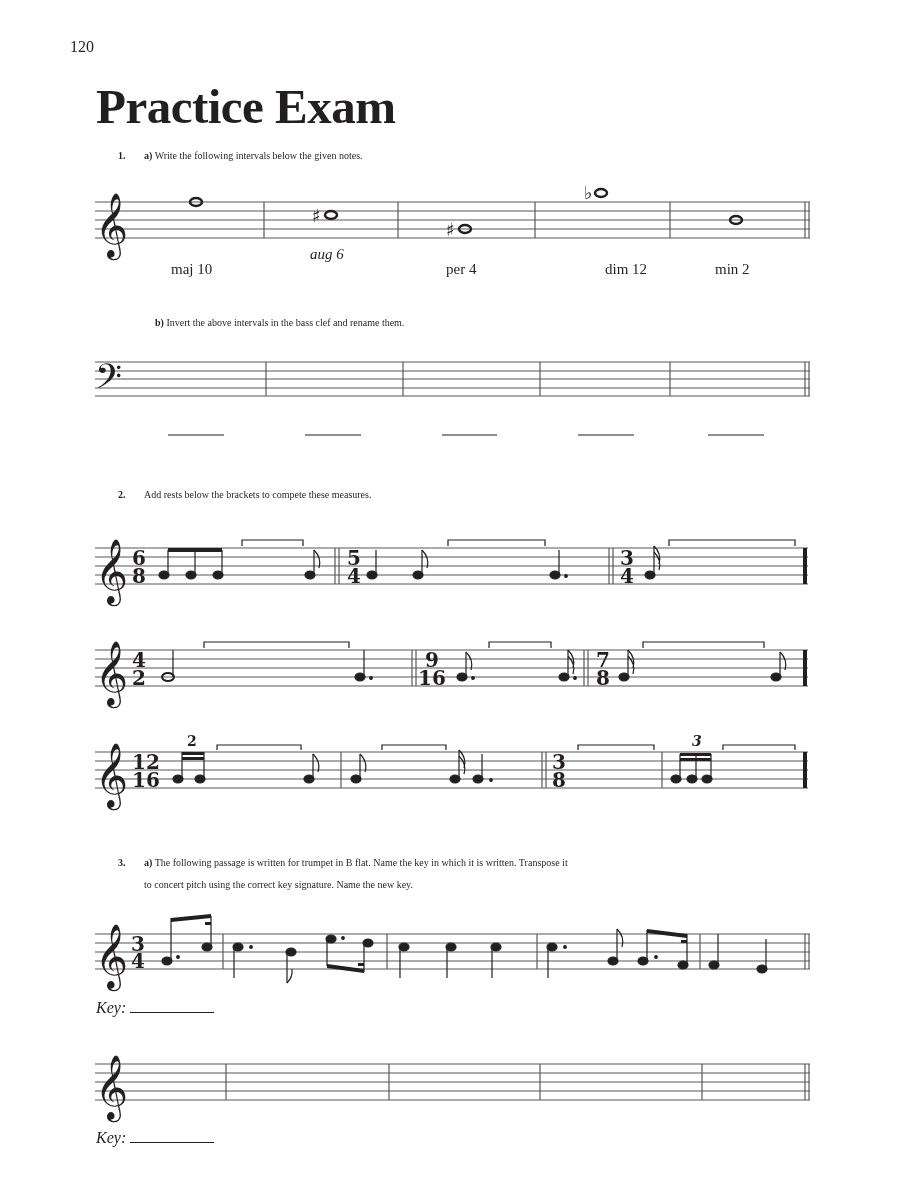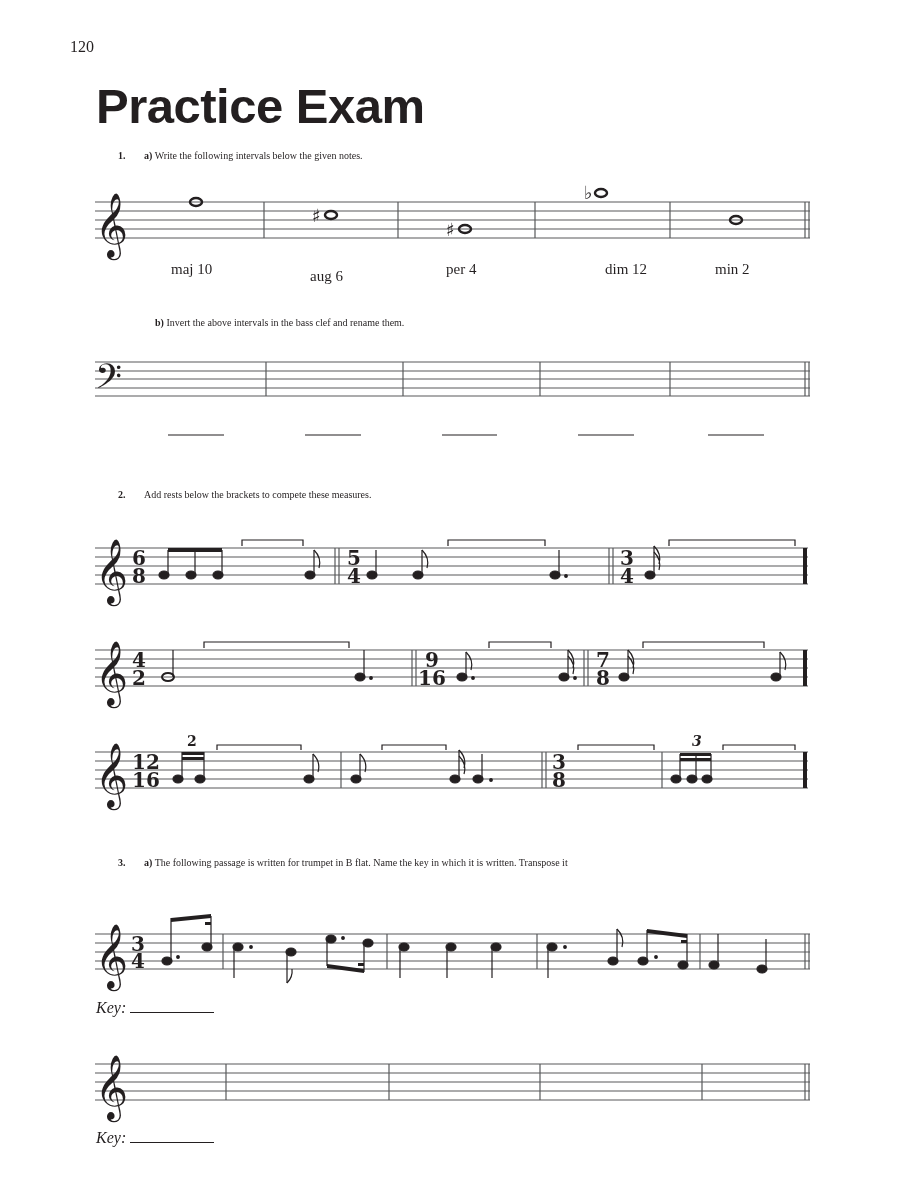--- a/index.html
+++ b/index.html
@@ -1,19 +1,19 @@
 <!DOCTYPE html>
 <html><head>
 <meta charset="utf-8">
 <style>
   html, body { margin:0; padding:0; background:#ffffff; }
   body { width:902px; height:1200px; position:relative; overflow:hidden; color:#231f20;
          font-family:"Liberation Serif","DejaVu Serif",serif; }
   .page-num { position:absolute; left:70px; top:38px; font-size:16px; }
-  .title { position:absolute; left:96px; top:78px; font-family:Liberation Sans, sans-serif;
+  .title { position:absolute; left:96px; top:78px; font-family:Liberation Serif, serif;
            font-weight:bold; font-size:49px; letter-spacing:-0.5px; }
   .q { position:absolute; font-size:10px; line-height:22px; }
   .q .num { font-weight:bold; display:inline-block; width:26px; }
   .q .sub { font-weight:bold; }
   .q .cont { padding-left:26px; display:block; }
   svg.score { position:absolute; left:0; top:0; }
   .label { position:absolute; font-size:15px; }
   .key { position:absolute; font-size:16px;font-style:italic; }
   .key .blank { display:inline-block; width:84px; border-bottom:1px solid #231f20; height:14px; vertical-align:baseline; margin-left:4px; }
 </style>
@@ -22,37 +22,38 @@
 
 <div class="page-num">120</div>
 <div class="title">Practice Exam</div>
 
 <div class="q" style="left:118px; top:145px;">
   <span class="num">1.</span><span class="sub">a)</span>
   <span>Write the following intervals below the given notes.</span>
 </div>
 
 <div class="label" style="left:171px; top:261px;">maj 10</div>
-<div class="label" style="left:310px; top:268px;">aug 6</div>
+<div class="label" style="left:310px; top:246px;font-style:italic;">aug 6</div>
 <div class="label" style="left:446px; top:261px;">per 4</div>
 <div class="label" style="left:577px; top:261px;margin-left:28px;">dim 12</div>
 <div class="label" style="left:715px; top:261px;">min 2</div>
 
 <div class="q" style="left:148px; top:312px;margin-left:7px;">
   <span class="sub">b)</span>
   <span>Invert the above intervals in the bass clef and rename them.</span>
 </div>
 
 <div class="q" style="left:118px; top:484px;">
   <span class="num">2.</span><span>Add rests below the brackets to compete these measures.</span>
 </div>
 
 <div class="q" style="left:118px; top:852px;">
   <span class="num">3.</span><span class="sub">a)</span>
   <span>The following passage is written for trumpet in B flat. Name the key in which it is written. Transpose it</span>
+  <span class="cont">to concert pitch using the correct key signature. Name the new key.</span>
 </div>
 
 <div class="key" style="left:96px; top:998px;">
   <span>Key:</span><span class="blank"></span>
 </div>
 <div class="key" style="left:96px; top:1128px;">
   <span>Key:</span><span class="blank"></span>
 </div>
 
 <svg class="score" width="902" height="1200" viewBox="0 0 902 1200" xmlns="http://www.w3.org/2000/svg">

